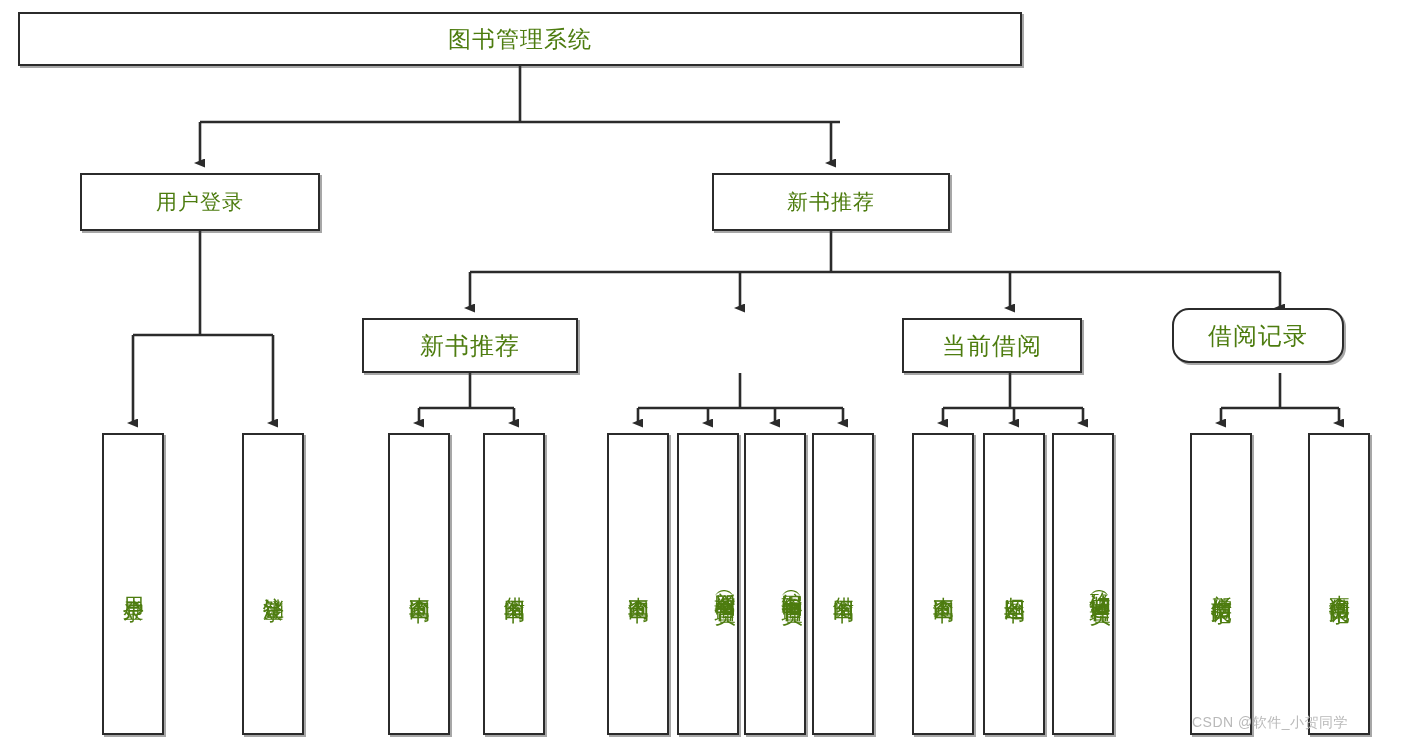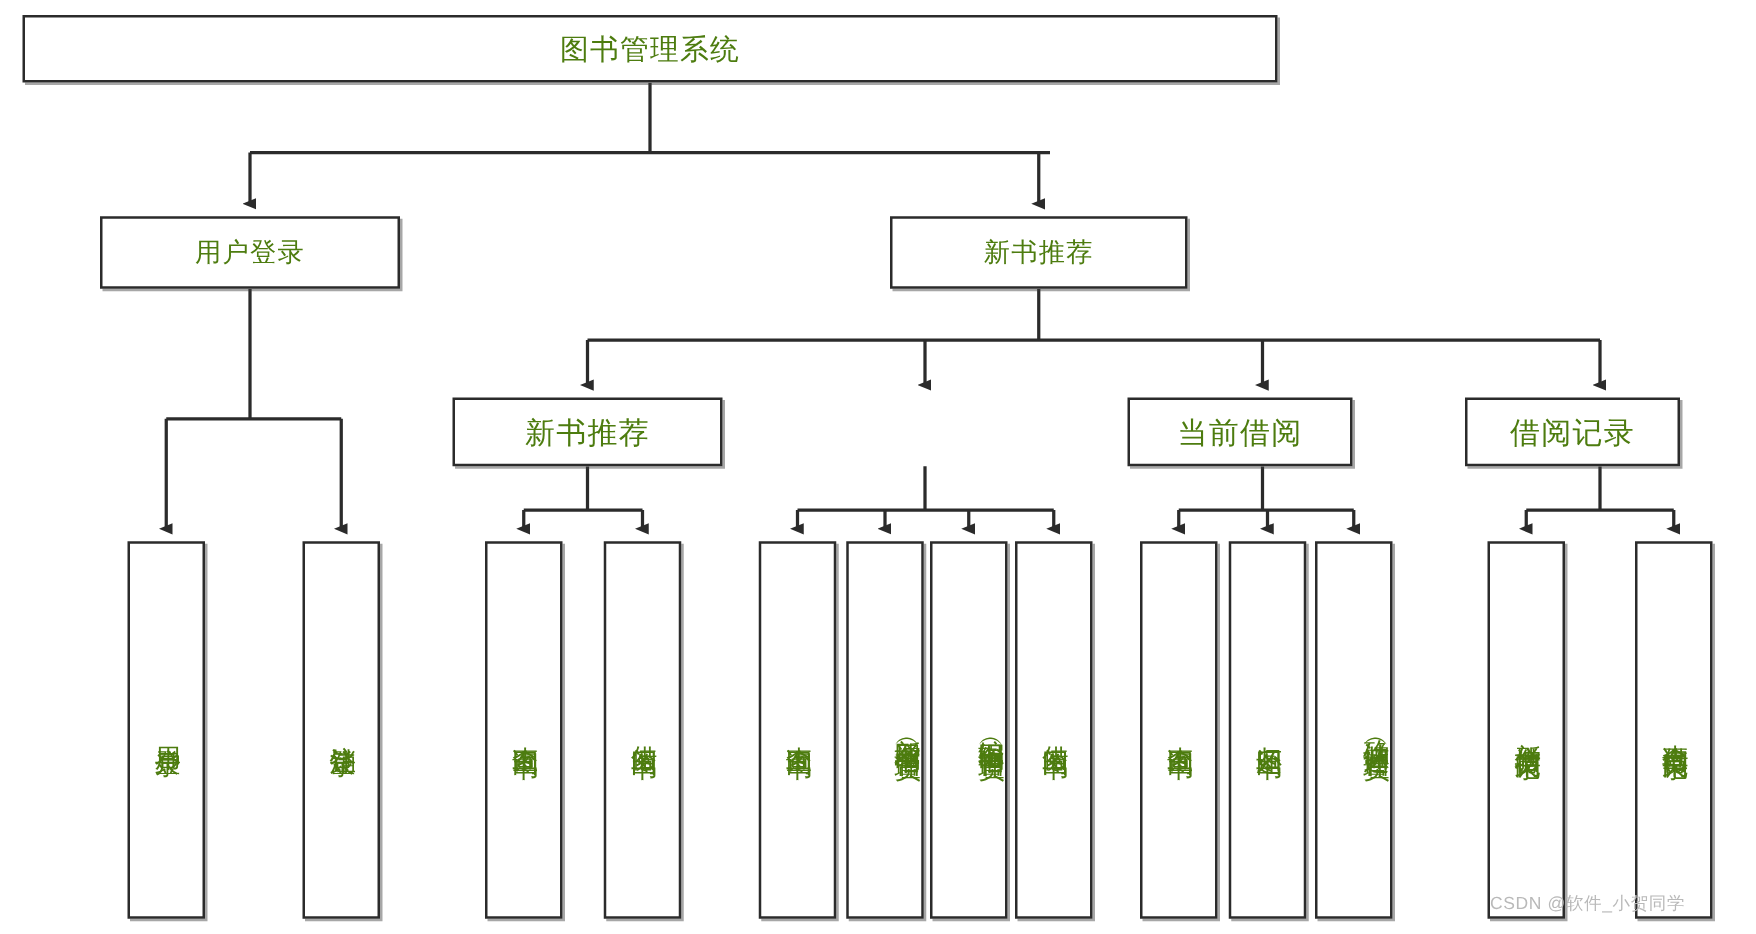--- a/index.html
+++ b/index.html
@@ -135,21 +135,21 @@
   <div class="node node-l2" style="left: 712px; top: 173px; width: 238px; height: 58px;">
     <span>新书推荐</span>
   </div>
 
   <div class="node node-l3" style="left: 362px; top: 318px; width: 216px; height: 55px;">
     <span>新书推荐</span>
   </div>
   <div class="node node-l3" style="left: 902px; top: 318px; width: 180px; height: 55px;">
     <span>当前借阅</span>
   </div>
-  <div class="node node-l3" style="left: 1172px; top: 318px; width: 172px; height: 55px;">
+  <div class="node node-l3" style="left: 1172px; top: 308px; width: 172px; height: 55px; border-radius: 17px;">
     <span>借阅记录</span>
   </div>
 
   <div class="node node-leaf mid" style="left: 102px; top: 433px; width: 62px; height: 302px;">
     <span>用户登录</span>
   </div>
   <div class="node node-leaf mid" style="left: 242px; top: 433px; width: 62px; height: 302px;">
     <span>注销登录</span>
   </div>
   <div class="node node-leaf mid" style="left: 388px; top: 433px; width: 62px; height: 302px;">

